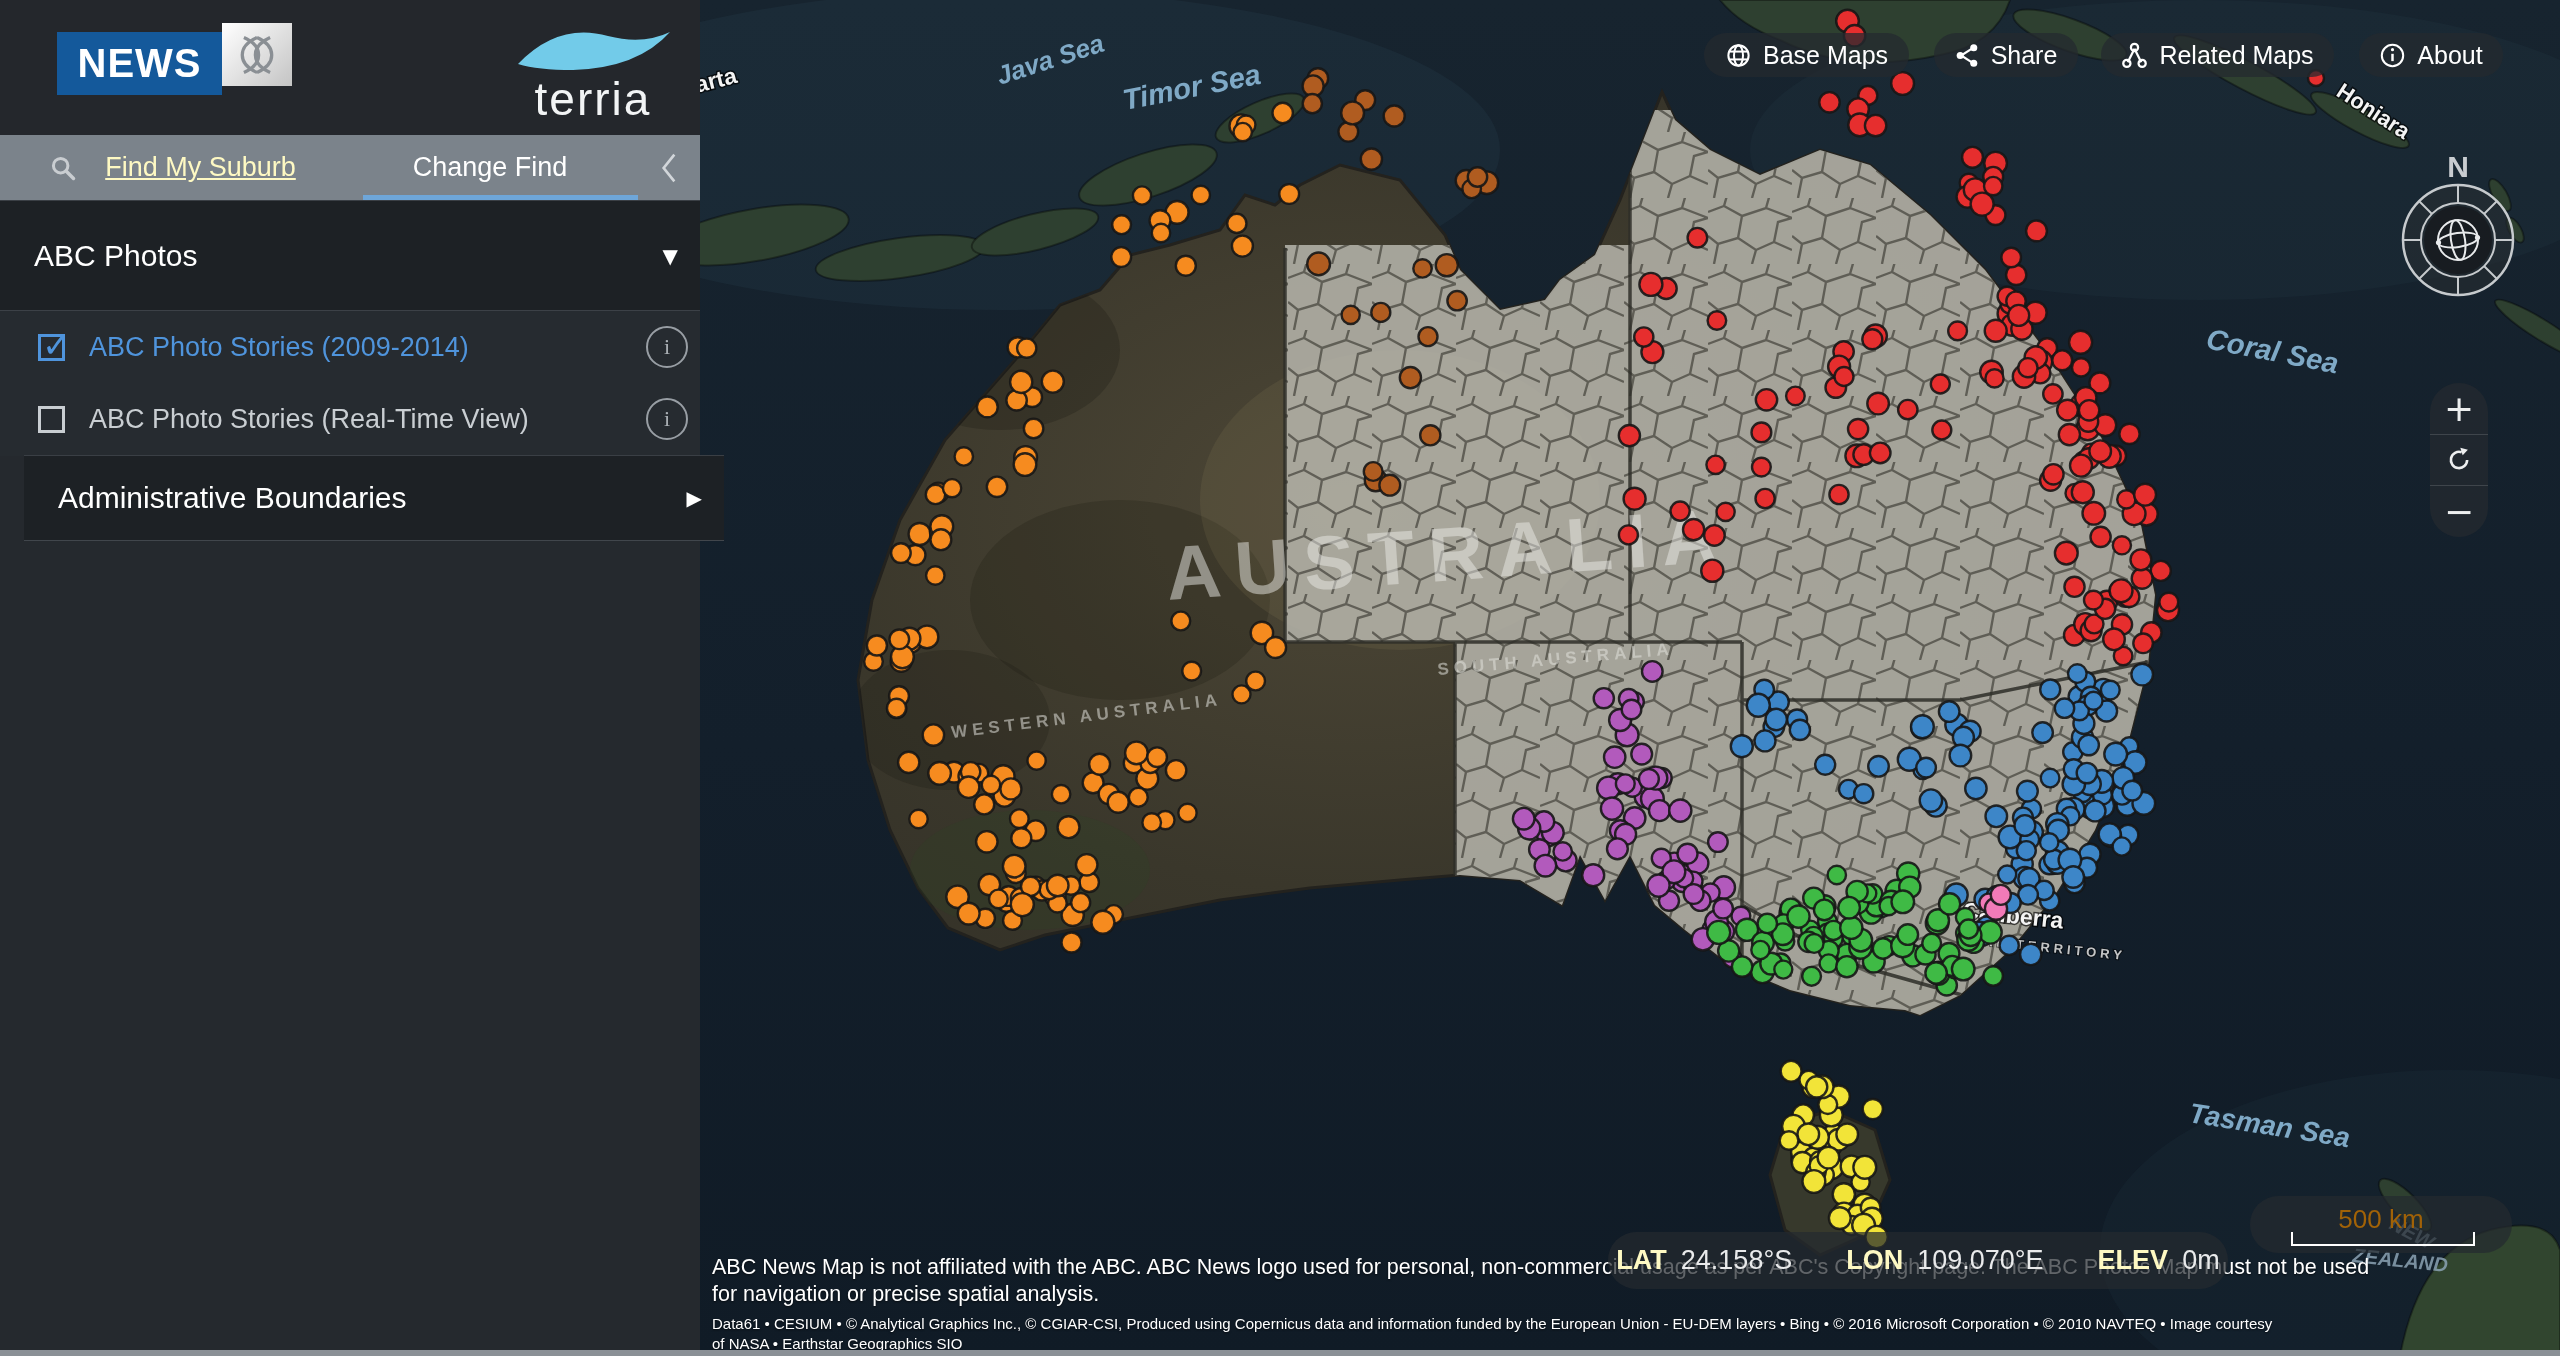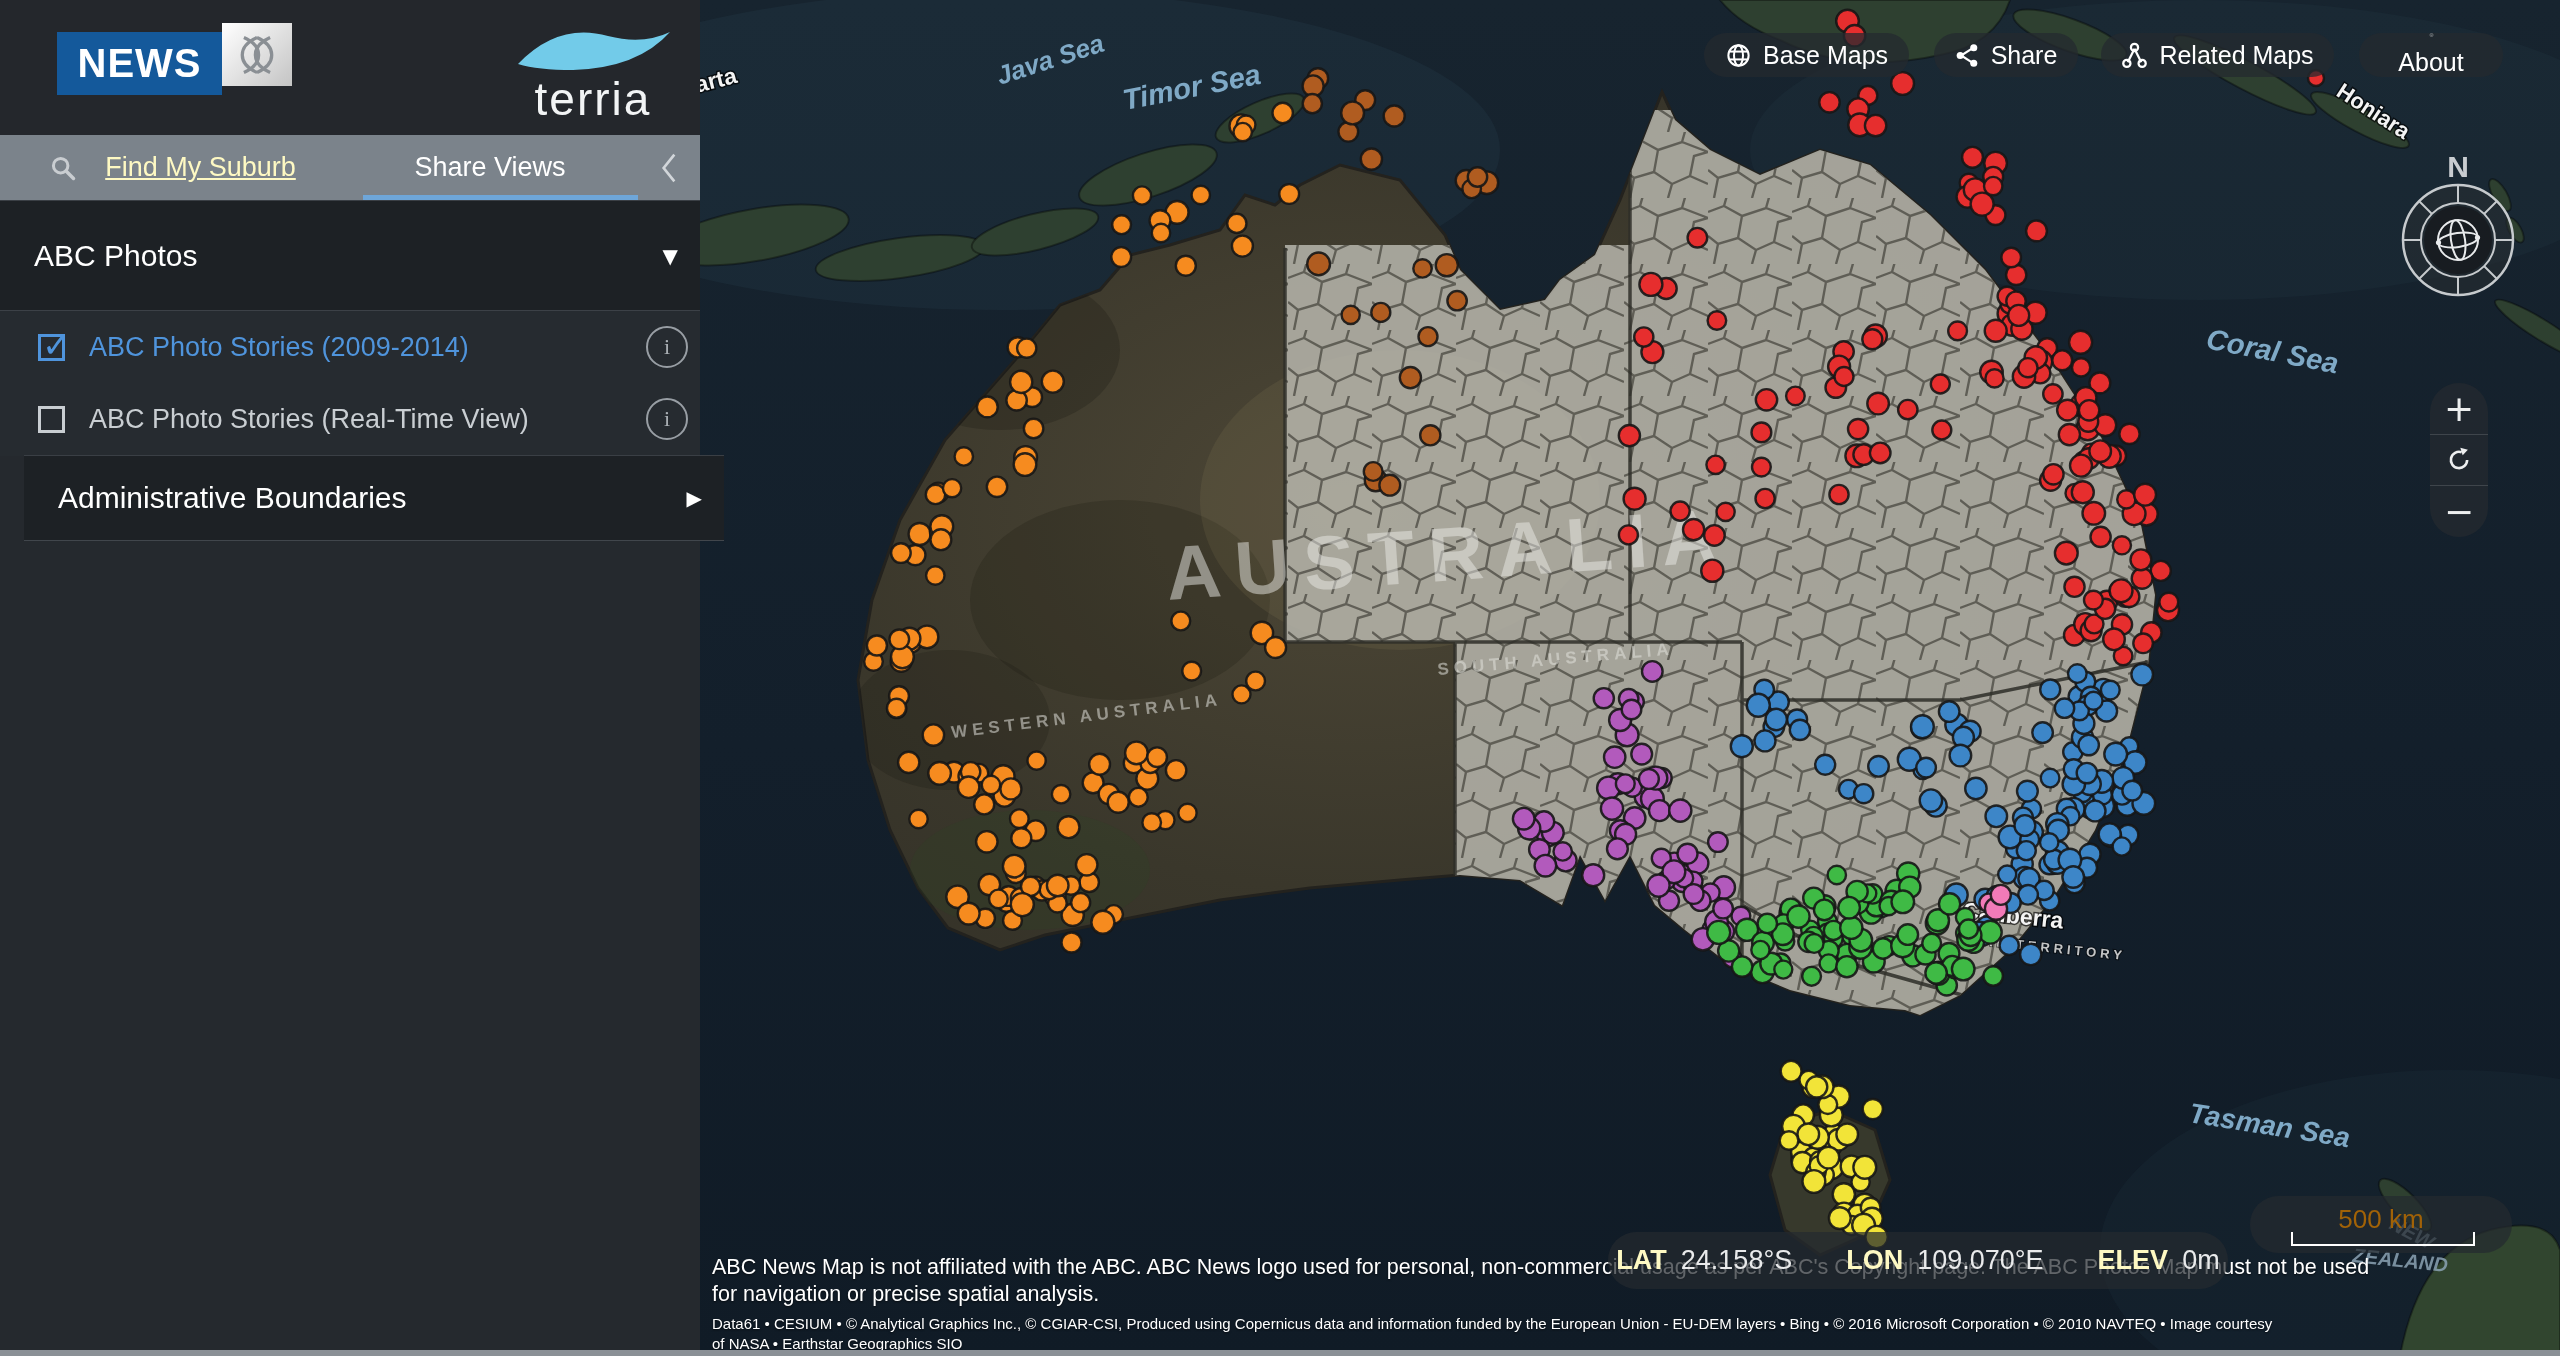--- a/index.html
+++ b/index.html
@@ -55,21 +55,21 @@
   .info-btn{margin-left:auto;margin-right:12px;width:38px;height:38px;border:2px solid #989ea4;border-radius:50%;
             color:#aab0b5;display:flex;align-items:center;justify-content:center;font-size:22px;cursor:pointer;
             font-family:"Liberation Serif",serif;}
 
   
   .pillbtn{position:absolute;top:33px;height:44px;border-radius:23px;background:rgba(36,41,47,.75);color:#fff;
            display:flex;align-items:center;justify-content:center;gap:11px;font-size:25px;cursor:pointer;z-index:11;}
   #btn-basemaps{left:1704px;width:205px;}
   #btn-share{left:1934px;width:144px;}
   #btn-related{left:2101px;width:233px;}
-  #btn-about{left:2359px;width:144px;flex-direction:column;}
+  #btn-about{left:2359px;width:144px;}
 
   #compass{position:absolute;left:2400px;top:150px;width:116px;height:148px;z-index:11;cursor:pointer;}
   #compass-n{position:absolute;left:0;top:0;width:116px;text-align:center;color:#c9cdd1;font-weight:bold;font-size:30px;}
   #zoomctl{position:absolute;left:2430px;top:383px;width:58px;height:154px;border-radius:29px;
            background:rgba(36,41,47,.78);z-index:11;display:flex;flex-direction:column;}
   .zbtn{flex:1;display:flex;align-items:center;justify-content:center;color:#eceeef;font-size:36px;cursor:pointer;
         font-family:"DejaVu Sans",sans-serif;}
   .zbtn + .zbtn{border-top:1px solid rgba(255,255,255,.14);}
 
   #notices{position:absolute;left:712px;top:1254px;z-index:5;color:#fff;}
@@ -779,21 +779,21 @@
 
     <div id="tabbar">
       <div id="tab-find" class="tab">
         <svg width="28" height="28" viewBox="0 0 24 24">
           <circle cx="10" cy="10" r="6.2" fill="none" stroke="#c9cdd1" stroke-width="2.6"></circle>
           <line x1="14.6" y1="14.6" x2="21" y2="21" stroke="#c9cdd1" stroke-width="3" stroke-linecap="round"></line>
         </svg>
         <span>Find My Suburb</span>
       </div>
       <div id="tab-change" class="tab">
-        <span>Share Views</span>
+        <span>Change Find</span>
       </div>
       <div id="tab-collapse">
         <svg width="18" height="32" viewBox="0 0 12 24">
           <polyline points="10,2 2,12 10,22" fill="none" stroke="#d2d6da" stroke-width="2"></polyline>
         </svg>
       </div>
     </div>
     <div id="tab-underline"></div>
 
     <div id="sec-photos" class="section-head">

